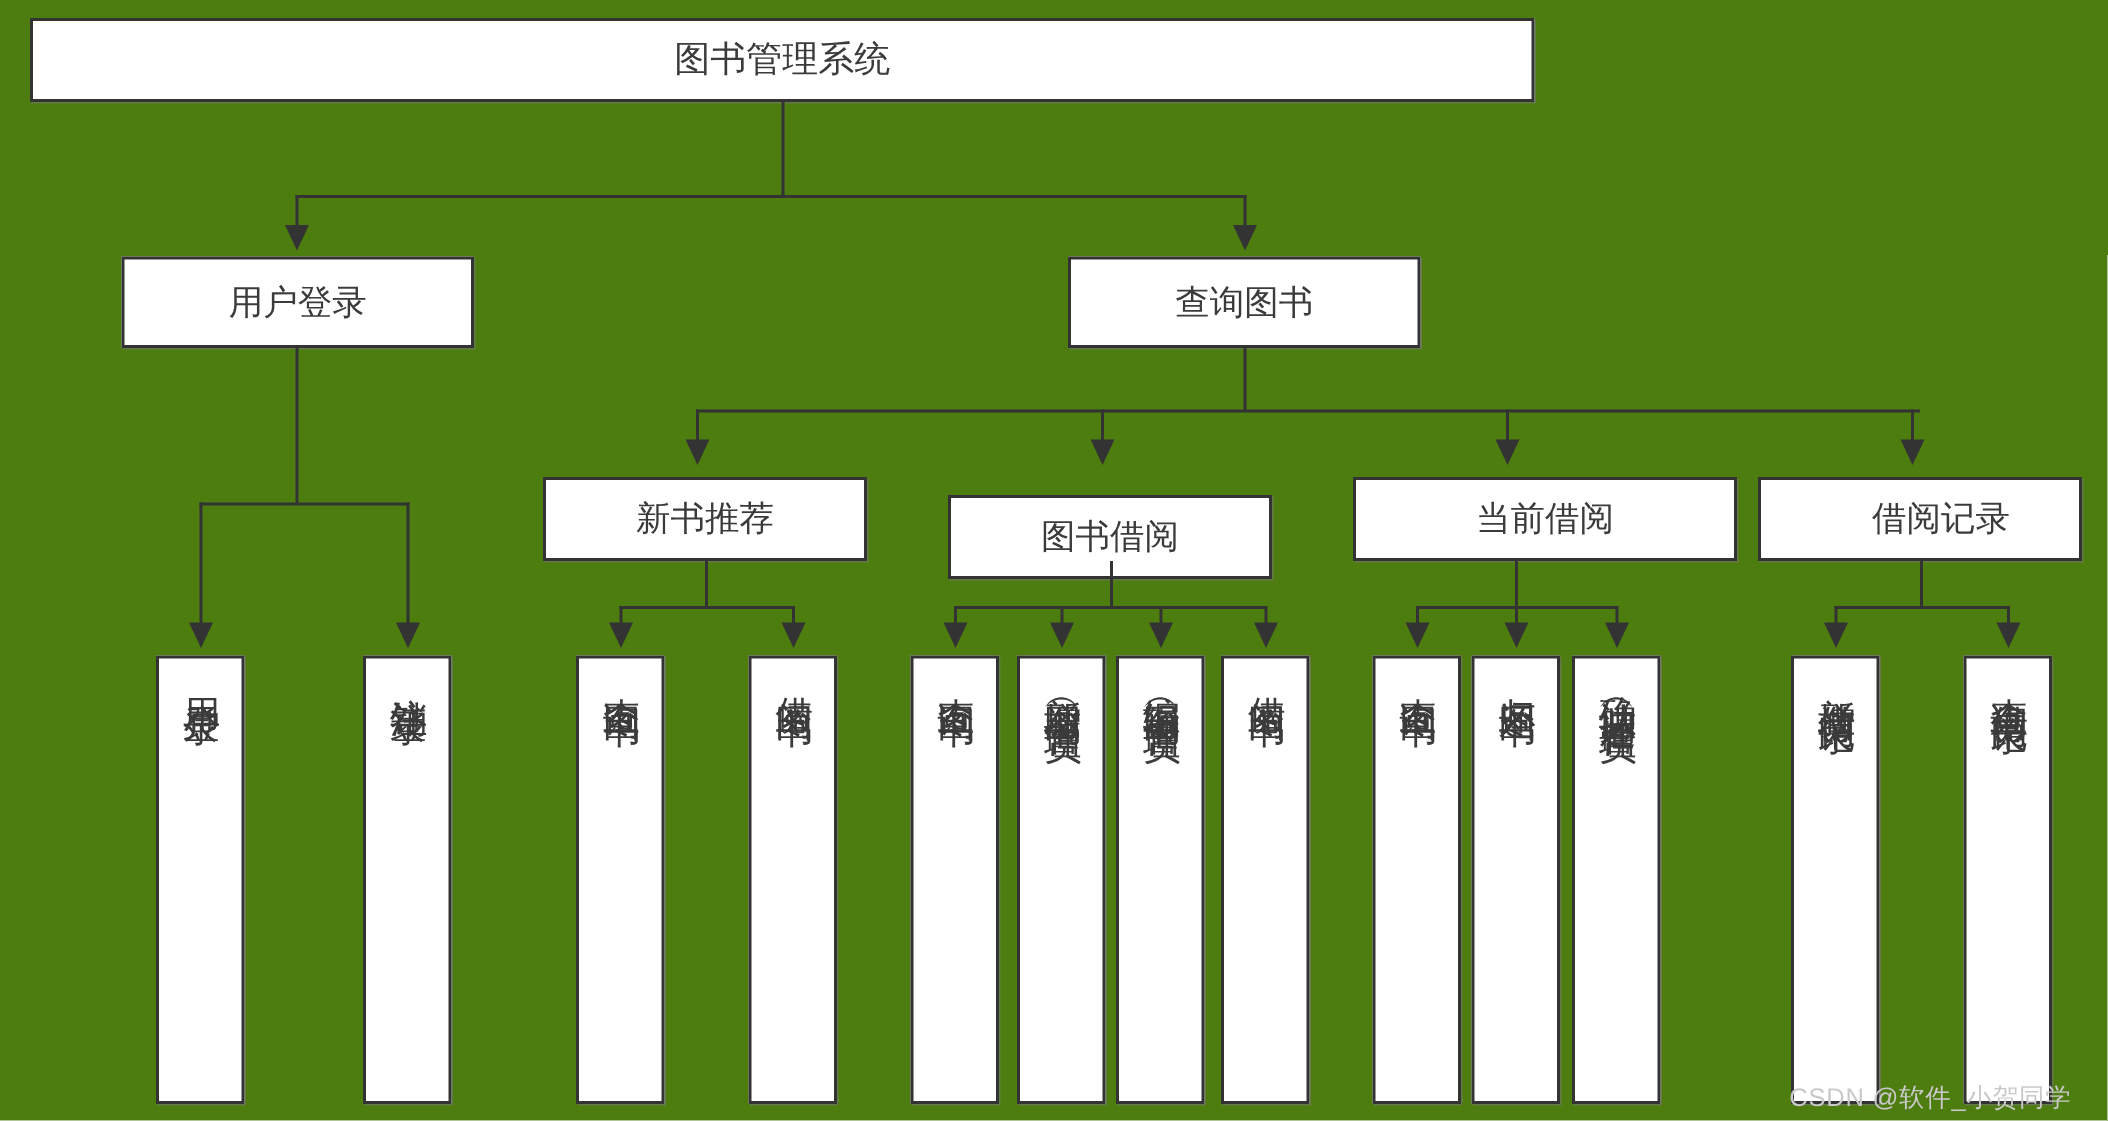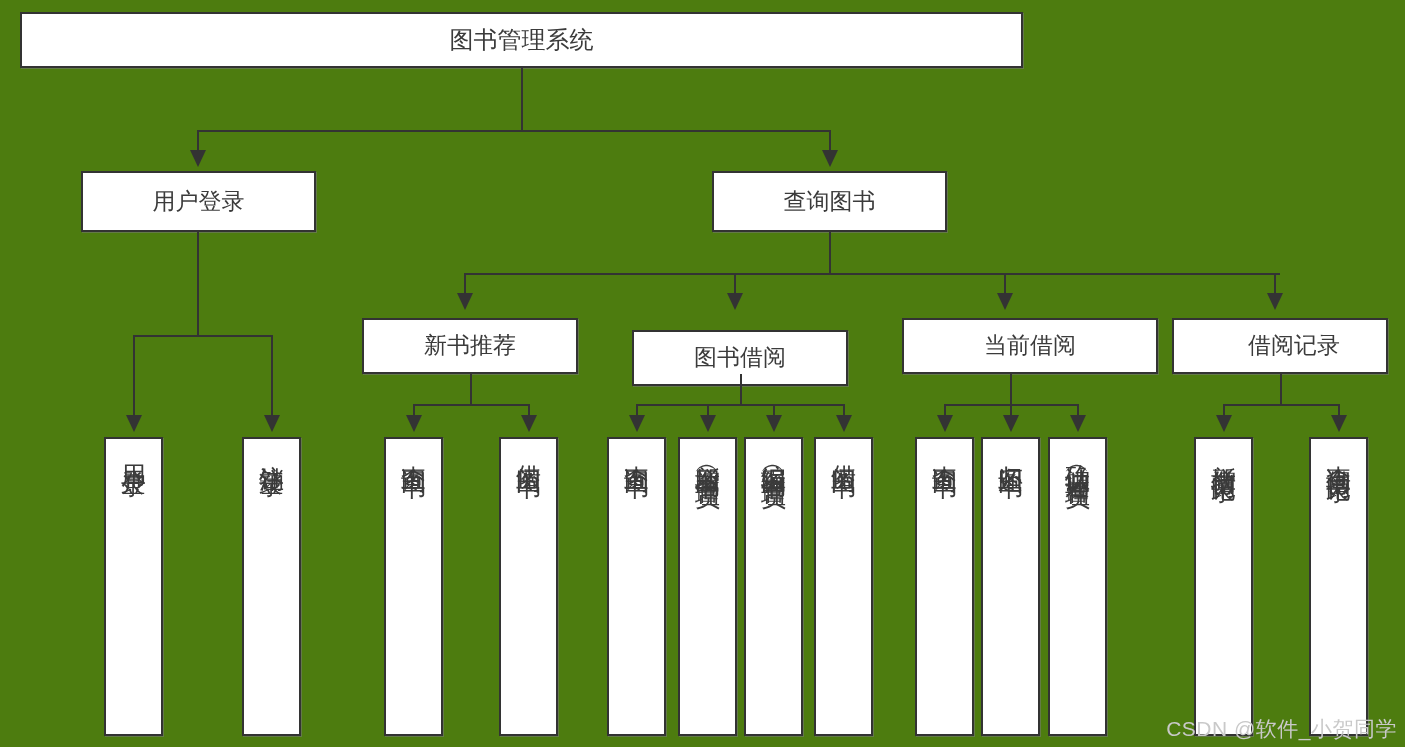--- a/index.html
+++ b/index.html
@@ -69,23 +69,23 @@
     position: absolute;
     width: 0;
     height: 0;
     border-left: 8px solid transparent;
     border-right: 8px solid transparent;
     border-top: 17px solid #333333;
   }
   
   #watermark {
     position: absolute;
-    right: 8px;
+    right: 24px;
     bottom: 4px;
-    font-size: 21px;
+    font-size: 17px;
     color: #c9c9c9;
     white-space: nowrap;
     letter-spacing: 0.5px;
   }
 </style>
 </head>
 <body>
 
 <div id="diagram-root">
 

